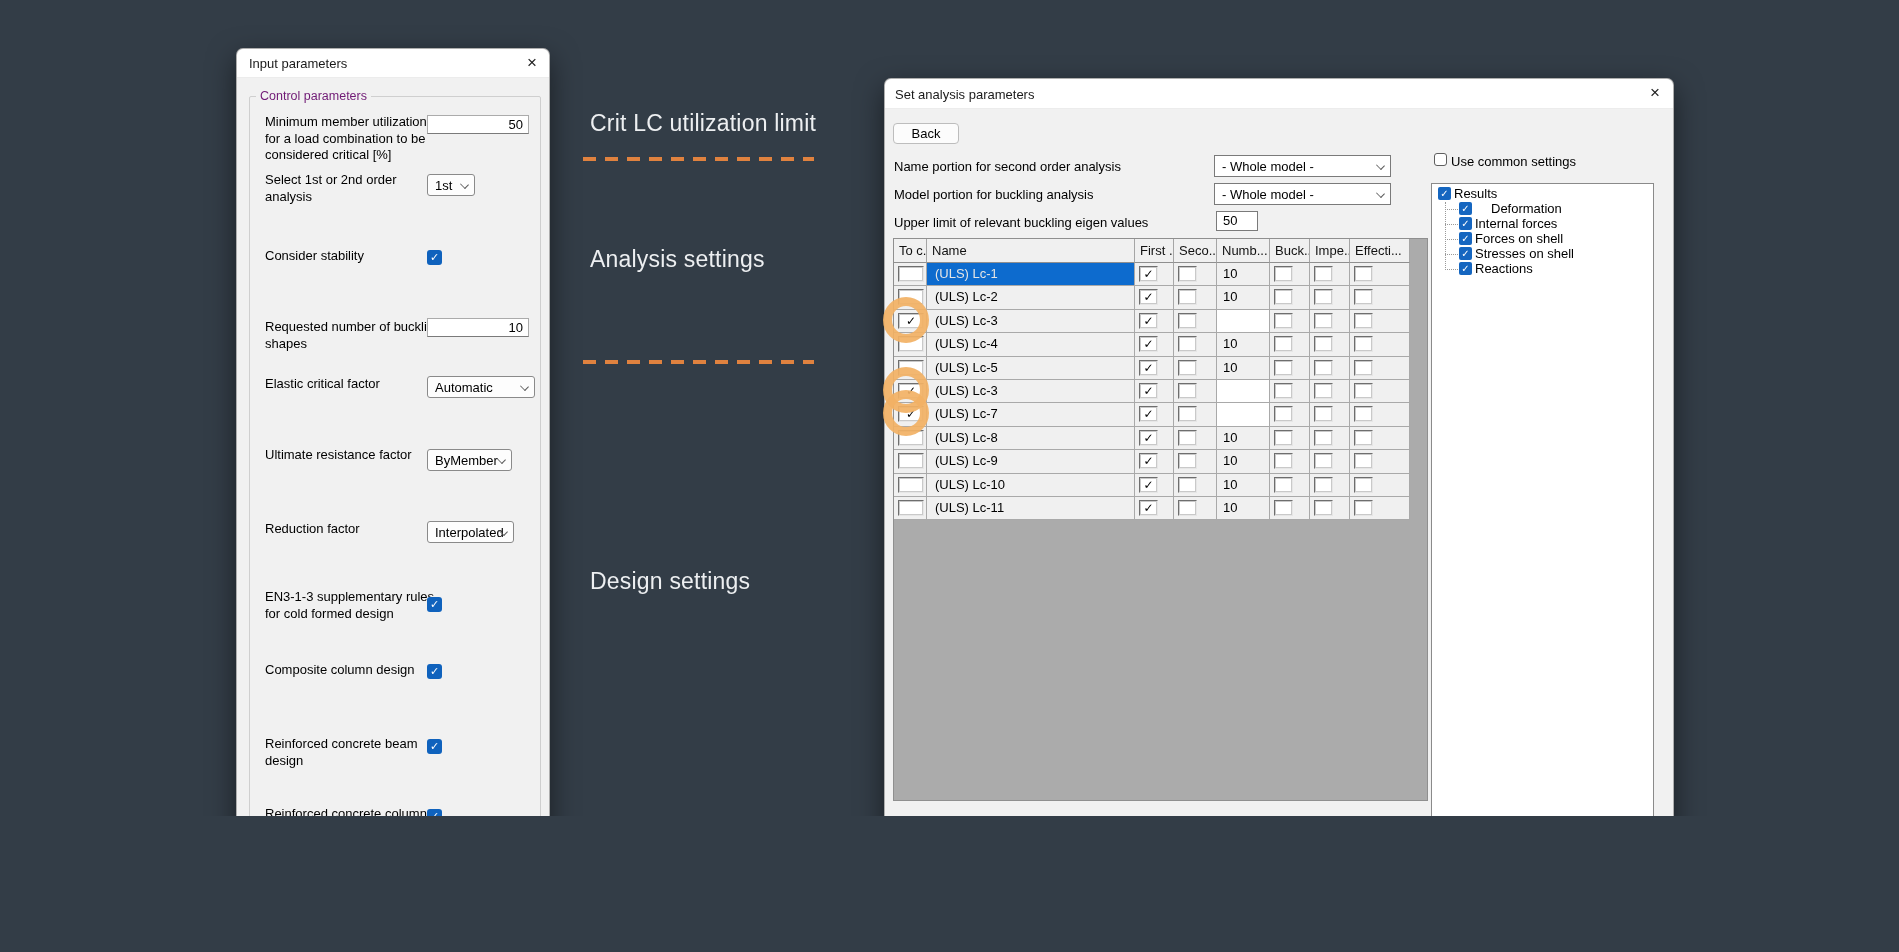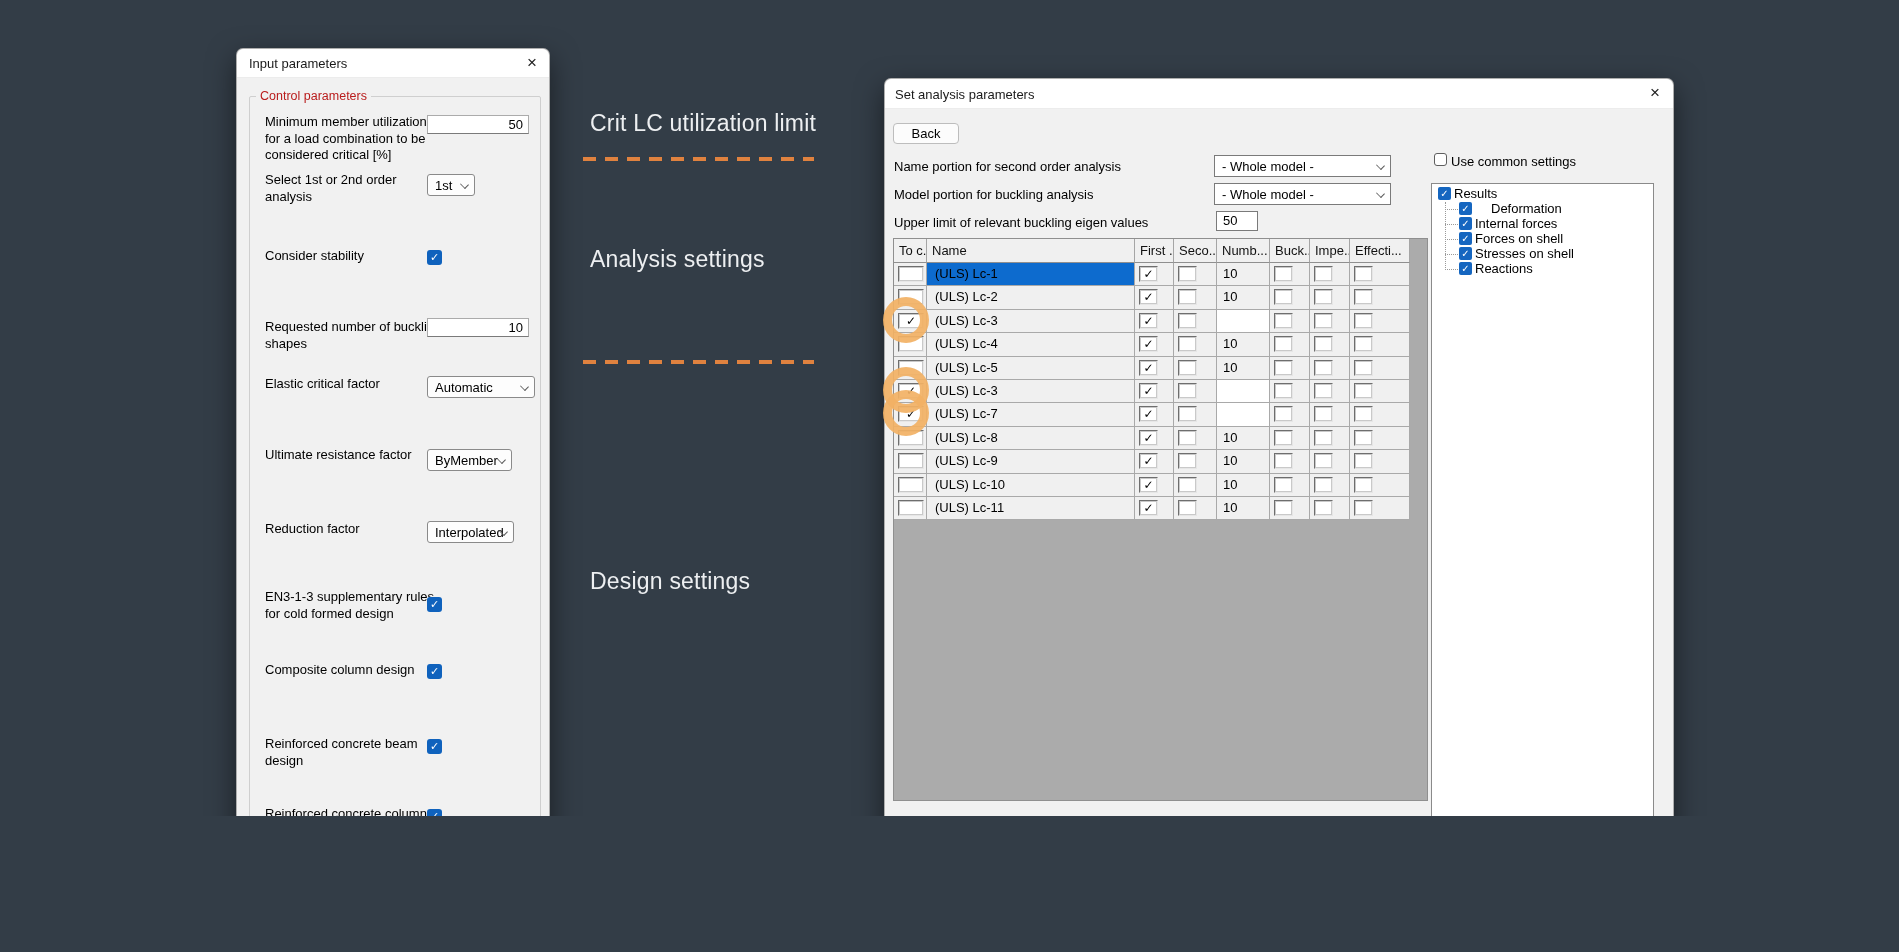--- a/index.html
+++ b/index.html
@@ -15,21 +15,21 @@
   .close-x{position:absolute;color:#222;font-size:17px;line-height:14px;cursor:default;}
 
   
   #left-dialog{left:236px;top:48px;width:314px;height:852px;}
   #left-dialog .titlebar{height:29px;}
   #left-dialog .title-text{left:12px;top:7px;}
   #left-dialog .close-x{right:12px;top:7px;}
   .groupbox{position:absolute;left:12px;top:47px;width:292px;height:771px;
             border:1px solid #cfcfcf;border-radius:2px;}
   .group-legend{position:absolute;top:-8px;left:6px;background:#f1f1f1;padding:0 4px;
-                font-size:12.5px;color:#b91c1c;}
+                font-size:12.5px;color:#701a75;}
   .fld-label{position:absolute;left:28px;width:178px;font-size:13px;line-height:16.5px;color:#000;}
   .txtbox{position:absolute;left:190px;width:102px;height:19px;background:#fff;
           border:1px solid #ababab;border-bottom:1.5px solid #7a7a7a;font-size:13px;
           text-align:right;padding:1px 5px 0 0;color:#000;}
   .ddown{position:absolute;left:190px;height:22px;background:#fdfdfd;border:1px solid #8a8a8a;
          border-radius:3px;font-size:13px;color:#000;padding:3px 18px 0 7px;}
   .chev{position:absolute;right:6px;top:6px;width:7px;height:7px;border-right:1.4px solid #5a5a5a;
         border-bottom:1.4px solid #5a5a5a;transform:rotate(45deg) scale(1,0.8);}
   .bluecb{position:absolute;left:190px;width:15px;height:15px;background:#0f62bd;border-radius:3px;
           color:#fff;font-size:11px;line-height:15px;text-align:center;}
@@ -62,21 +62,21 @@
   #lc-table{position:absolute;left:8px;top:159px;width:535px;height:563px;background:#ababab;
             border:1px solid #8f8f8f;overflow:hidden;}
   .thead{position:absolute;left:0;top:0;height:24px;width:516px;display:flex;background:#f0f0f0;}
   .th{font-size:13px;color:#111;padding:4px 0 0 5px;border-right:1px solid #a5a5a5;
       border-bottom:1px solid #8f8f8f;overflow:hidden;white-space:nowrap;}
   #table-rows{position:absolute;left:0;top:24px;width:516px;}
   .trow{display:flex;background:#f0f0f0;}
   .td{border-right:1px solid #a9a9a9;border-bottom:1px solid #a9a9a9;overflow:hidden;
       font-size:13px;color:#000;white-space:nowrap;}
   .td-name{padding:3px 0 0 8px;}
-  .td-name.sel{background:#0d6bce;color:#000000;}
+  .td-name.sel{background:#0d6bce;color:#e5e5e5;}
   .td-numb{padding:3px 0 0 6px;}
   .td-numb.empty{background:#ffffff;}
   .cb3d{background:#fff;border:1px solid #e6e6e6;border-top:1px solid #6e6e6e;border-left:1px solid #6e6e6e;
         box-shadow:0 0 0 1px #c9c9c9 inset;font-size:12px;font-weight:bold;line-height:14px;
         text-align:center;color:#000;}
   .highlight-ring{position:absolute;width:46px;height:46px;border:9px solid rgba(242,177,100,.92);
                   border-radius:50%;pointer-events:none;z-index:6;}
 
   
   #tree-panel{position:absolute;left:546px;top:104px;width:223px;height:634px;background:#fff;

